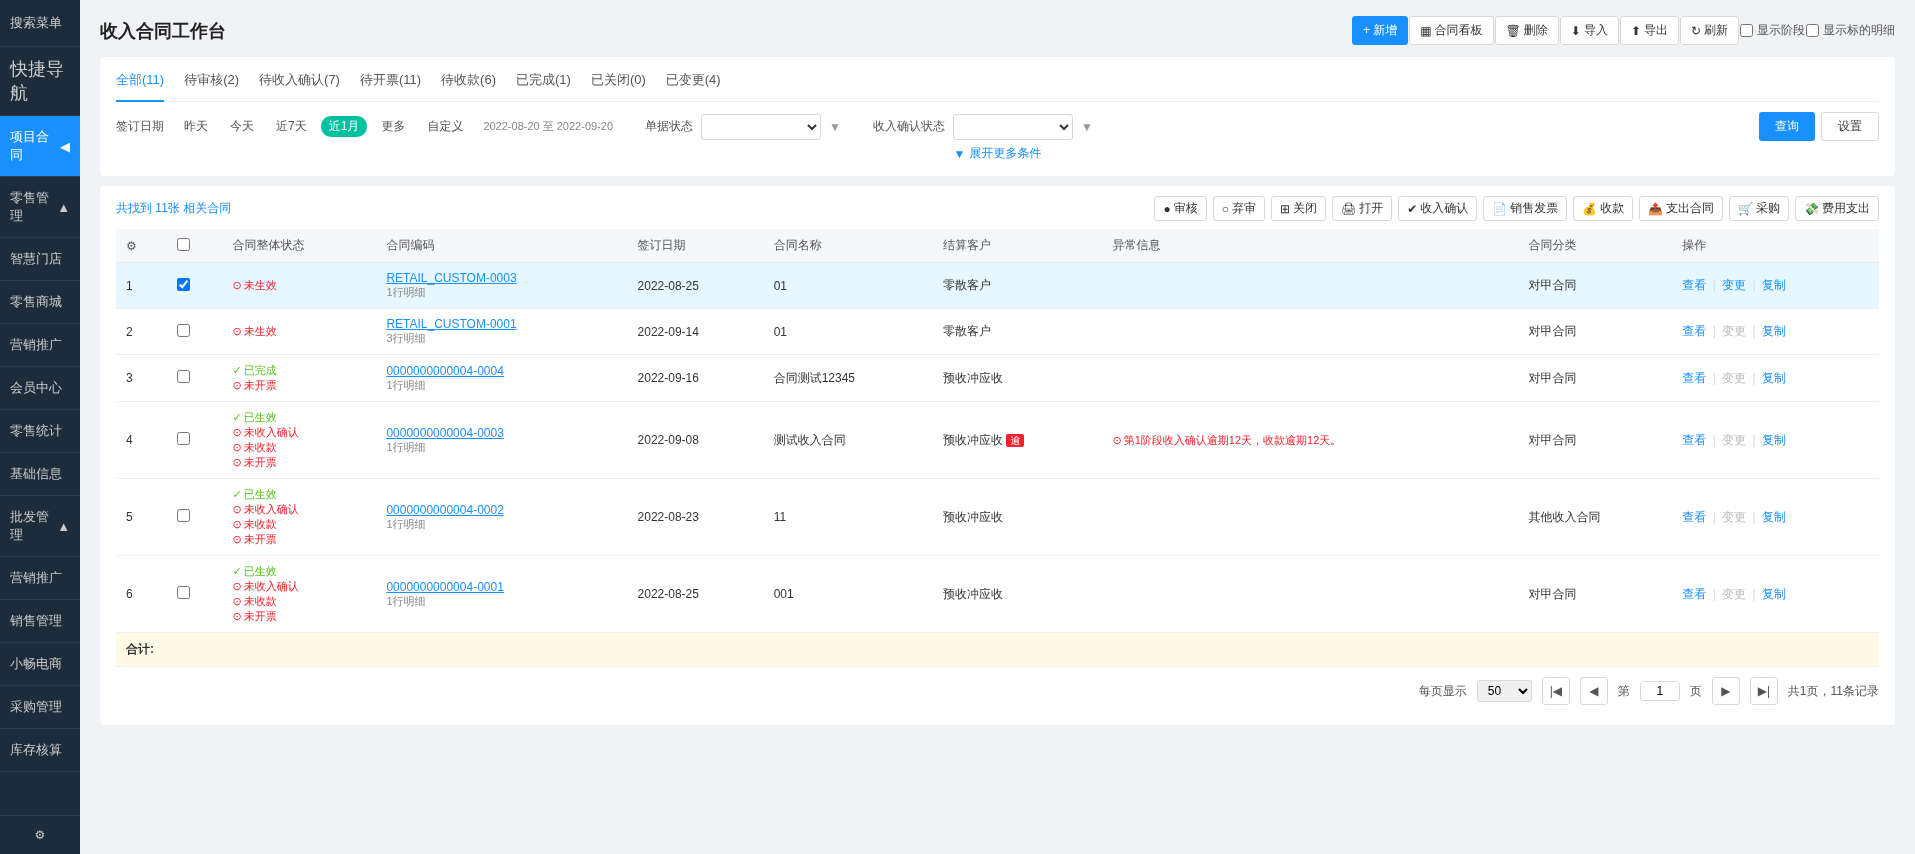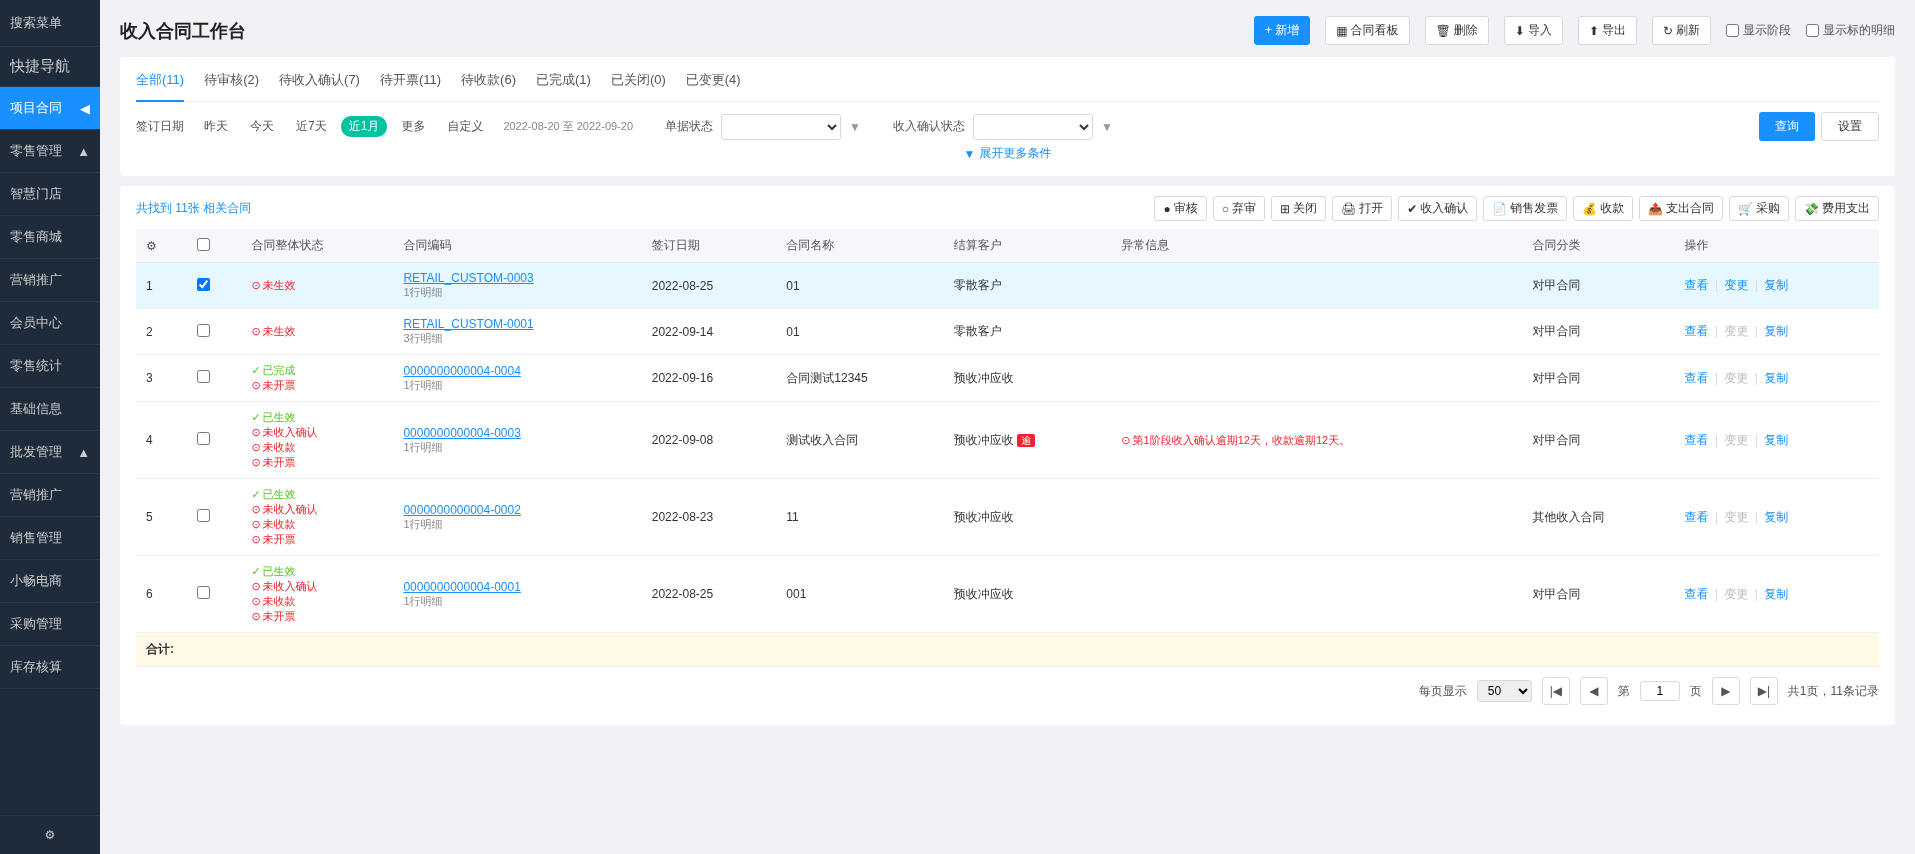--- a/index.html
+++ b/index.html
@@ -1,21 +1,21 @@
 <!DOCTYPE html>
 <html><head>
   <meta charset="utf-8">
   <style>
     * { box-sizing: border-box; margin: 0; padding: 0; }
     body { font-family: 'Microsoft YaHei', Arial, sans-serif; font-size: 12px; background: #f0f2f5; color: #333; height: 854px; overflow: hidden; display: flex; }
 
     
-    .sidebar { width: 100px; background: #1d2b3a; color: #aab; height: 100%; display: flex; flex-direction: column; flex-shrink: 0; }
+    .sidebar { width: 80px; background: #1d2b3a; color: #aab; height: 100%; display: flex; flex-direction: column; flex-shrink: 0; }
     .sidebar-search { padding: 14px 10px; color: #ccc; font-size: 13px; border-bottom: 1px solid #2a3a4a; cursor: pointer; }
-    .sidebar-nav { padding: 10px 10px; color: #ccc; font-size: 15px; border-bottom: 1px solid #2a3a4a; cursor: pointer; }
+    .sidebar-nav { padding: 10px 10px; color: #ccc; font-size: 18px; border-bottom: 1px solid #2a3a4a; cursor: pointer; }
     .sidebar-item { padding: 12px 10px; color: #ccc; font-size: 13px; cursor: pointer; display: flex; align-items: center; justify-content: space-between; border-bottom: 1px solid #2a3a4a; }
     .sidebar-item.active { background: #1890ff; color: #fff; }
     .sidebar-bottom { margin-top: auto; padding: 12px 10px; border-top: 1px solid #2a3a4a; cursor: pointer; color: #ccc; display: flex; justify-content: center; }
 
     
     .main { flex: 1; display: flex; flex-direction: column; overflow: hidden; }
 
     
     .tabs-bar { background: #fff; border-bottom: 1px solid #e8e8e8; display: flex; align-items: center; padding: 0 10px; height: 40px; flex-shrink: 0; }
     .tab-item { padding: 0 16px; height: 40px; line-height: 40px; font-size: 13px; color: #666; cursor: pointer; position: relative; }
@@ -24,21 +24,21 @@
     .tab-item.active-green .tab-close { color: #fff; }
     .close-btn { margin-left: auto; color: #999; cursor: pointer; font-size: 16px; padding: 0 10px; }
     .maximize-btn { color: #999; cursor: pointer; font-size: 16px; padding: 0 5px; }
 
     
     .content { flex: 1; padding: 16px 20px; overflow-y: auto; background: #f0f2f5; }
 
     
     .page-header { display: flex; align-items: center; justify-content: space-between; margin-bottom: 12px; }
     .page-title { font-size: 18px; font-weight: bold; color: #222; }
-    .header-actions { display: flex; align-items: center; gap: 15px; justify-content: space-between; }
+    .header-actions { display: flex; align-items: center; gap: 1px; justify-content: space-between; }
     .action-btn { display: flex; align-items: center; gap: 3px; padding: 5px 10px; background: #fff; border: 1px solid #d9d9d9; border-radius: 3px; cursor: pointer; font-size: 12px; color: #333; }
     .action-btn.primary { background: #1890ff; color: #fff; border-color: #1890ff; }
     .checkbox-label { display: flex; align-items: center; gap: 4px; font-size: 12px; color: #555; }
     .checkbox-label input { margin: 0; }
 
     
     .filter-tabs { background: #fff; border-radius: 4px; padding: 10px 16px; margin-bottom: 10px; }
     .filter-tab-list { display: flex; gap: 20px; border-bottom: 1px solid #f0f0f0; padding-bottom: 8px; margin-bottom: 10px; }
     .filter-tab { cursor: pointer; padding: 4px 0; font-size: 13px; color: #555; position: relative; }
     .filter-tab.active { color: #1890ff; }

